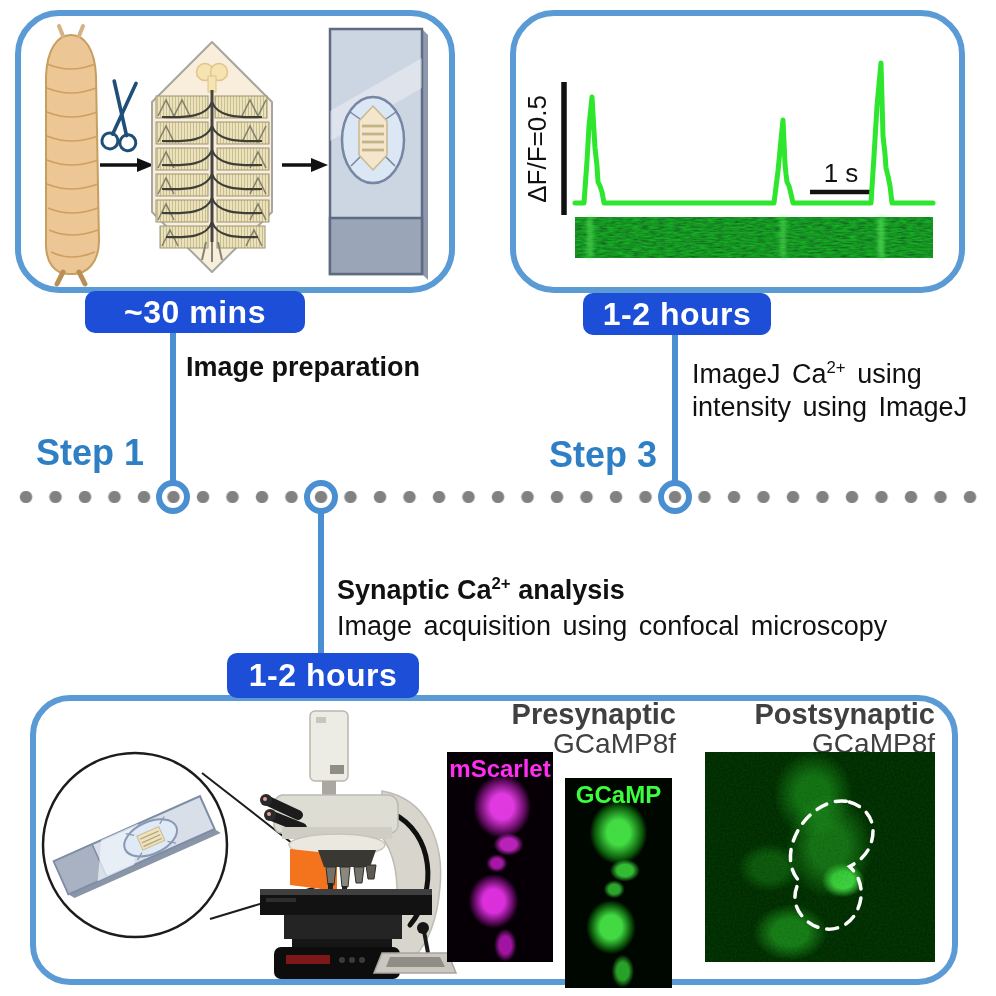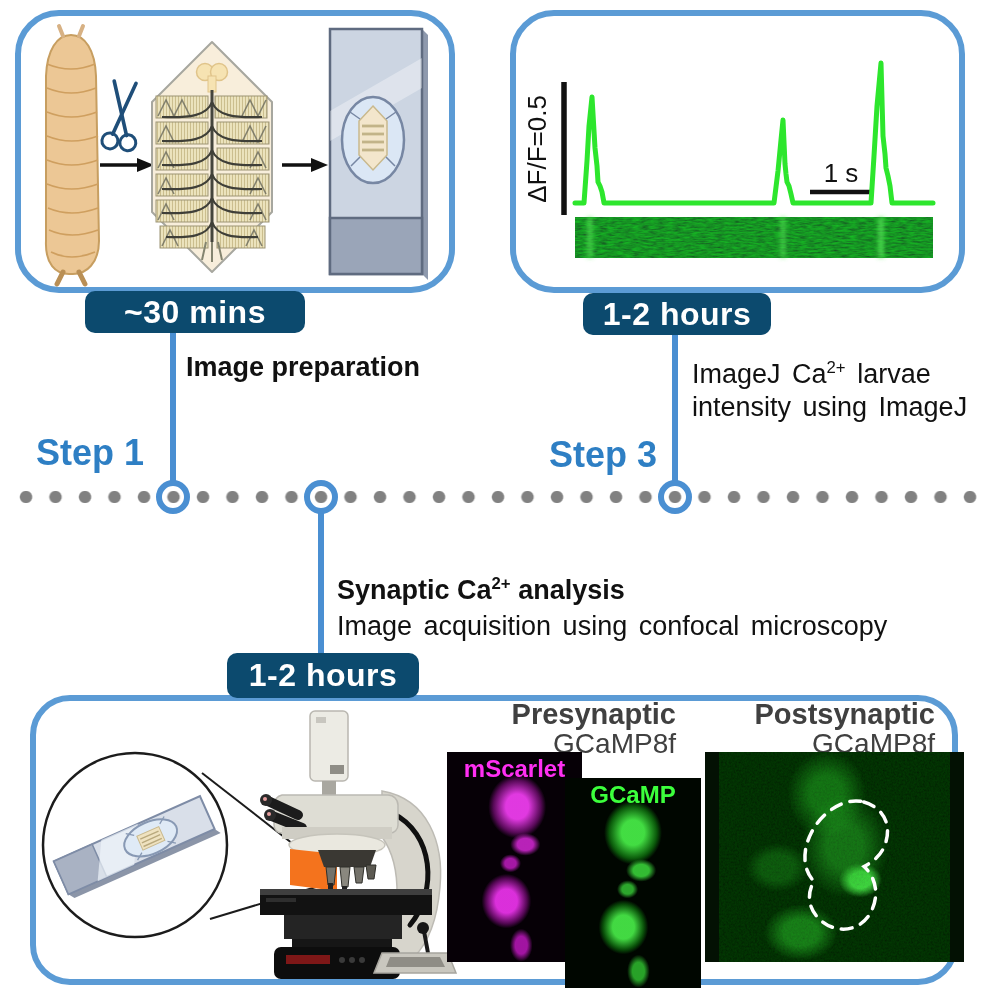--- a/index.html
+++ b/index.html
@@ -5,21 +5,21 @@
   html,body{margin:0;padding:0;background:#fff;font-family:"Liberation Sans",sans-serif;}
   #stage{position:relative;width:996px;height:996px;background:#fff;overflow:hidden;}
 
   .panel{position:absolute;border:6px solid #5b9bd5;border-radius:44px;background:#fff;box-sizing:border-box;z-index:1;}
   #panel-prep{left:15px;top:10px;width:440px;height:283px;}
   #panel-trace{left:510px;top:10px;width:455px;height:283px;}
   #panel-imaging{left:30px;top:695px;width:928px;height:290px;border-radius:40px;}
 
   .panel-svg{position:absolute;left:0;top:0;width:100%;height:100%;display:block;}
 
-  .badge{position:absolute;background:#0c4a6e;color:#fff;font-weight:bold;font-size:32px;display:flex;align-items:center;justify-content:center;border-radius:10px;z-index:4;letter-spacing:.5px;}
+  .badge{position:absolute;background:#1d4ed8;color:#fff;font-weight:bold;font-size:32px;display:flex;align-items:center;justify-content:center;border-radius:10px;z-index:4;letter-spacing:.5px;}
   #badge-step1{left:85px;top:291px;width:220px;height:42px;}
   #badge-step3{left:583px;top:293px;width:188px;height:42px;}
   #badge-step2{left:227px;top:653px;width:192px;height:45px;}
 
   .step-label{position:absolute;color:#2e7fc4;font-weight:bold;font-size:36px;z-index:2;}
   #step1-label{left:36px;top:432px;}
   #step3-label{left:549px;top:434px;}
   #step2-label{left:181px;top:534px;}
 
   .vline{position:absolute;width:6px;background:#4a8fd2;z-index:2;}
@@ -44,21 +44,21 @@
   #step1-text{left:186px;top:351px;}
   #step3-text{left:692px;top:351px;}
   #step2-text{left:337px;top:566px;line-height:36px;}
 
   .img-label{position:absolute;text-align:right;color:#404040;z-index:2;font-size:29px;line-height:29px;}
   .img-label .t{font-weight:bold;}
   .img-label .s{font-weight:normal;font-size:28px;}
   #presyn-label{left:444px;top:700px;width:232px;}
   #postsyn-label{left:705px;top:700px;width:230px;}
 
-  .fluor{position:absolute;top:752px;height:210px;z-index:2;padding-left:29px;}
+  .fluor{position:absolute;top:752px;height:210px;z-index:2;}
   #fluor-mscarlet{left:447px;width:106px;background-color:#060006;
     background-image:
       radial-gradient(38px 42px at 52% 26%, rgba(236,60,236,.95) 0 30%, rgba(170,20,170,.5) 62%, transparent 76%),
       radial-gradient(20px 15px at 58% 44%, rgba(215,40,215,.85) 0 40%, transparent 75%),
       radial-gradient(14px 12px at 47% 53%, rgba(205,30,205,.8) 0 40%, transparent 75%),
       radial-gradient(31px 34px at 44% 71%, rgba(230,50,230,.95) 0 35%, rgba(160,15,160,.5) 66%, transparent 80%),
       radial-gradient(15px 22px at 55% 92%, rgba(200,25,200,.8) 0 40%, transparent 75%);}
   #fluor-gcamp{left:565px;width:107px;background-color:#000600;
     background-image:
       radial-gradient(38px 42px at 50% 26%, rgba(70,232,70,.95) 0 30%, rgba(20,160,20,.55) 62%, transparent 76%),
@@ -215,21 +215,21 @@
   <div class="ring" id="ring-step3"></div>
 
   <div class="step-label" id="step1-label">Step 1</div>
   <div class="step-label" id="step3-label">Step 3</div>
 
   <div class="text-block" id="step1-text">
     <div class="t">Image preparation</div>
   </div>
 
   <div class="text-block" id="step3-text">
-    <div class="d"><span>ImageJ Ca</span><sup>2+</sup><span> larvae</span></div>
+    <div class="d"><span>ImageJ Ca</span><sup>2+</sup><span> using</span></div>
     <div class="d">intensity using ImageJ</div>
   </div>
 
   <div class="text-block" id="step2-text">
     <div class="t"><span>Synaptic Ca</span><sup>2+</sup><span> analysis</span></div>
     <div class="d">Image acquisition using confocal microscopy</div>
   </div>
 
   <div class="panel" id="panel-imaging"></div>
 

